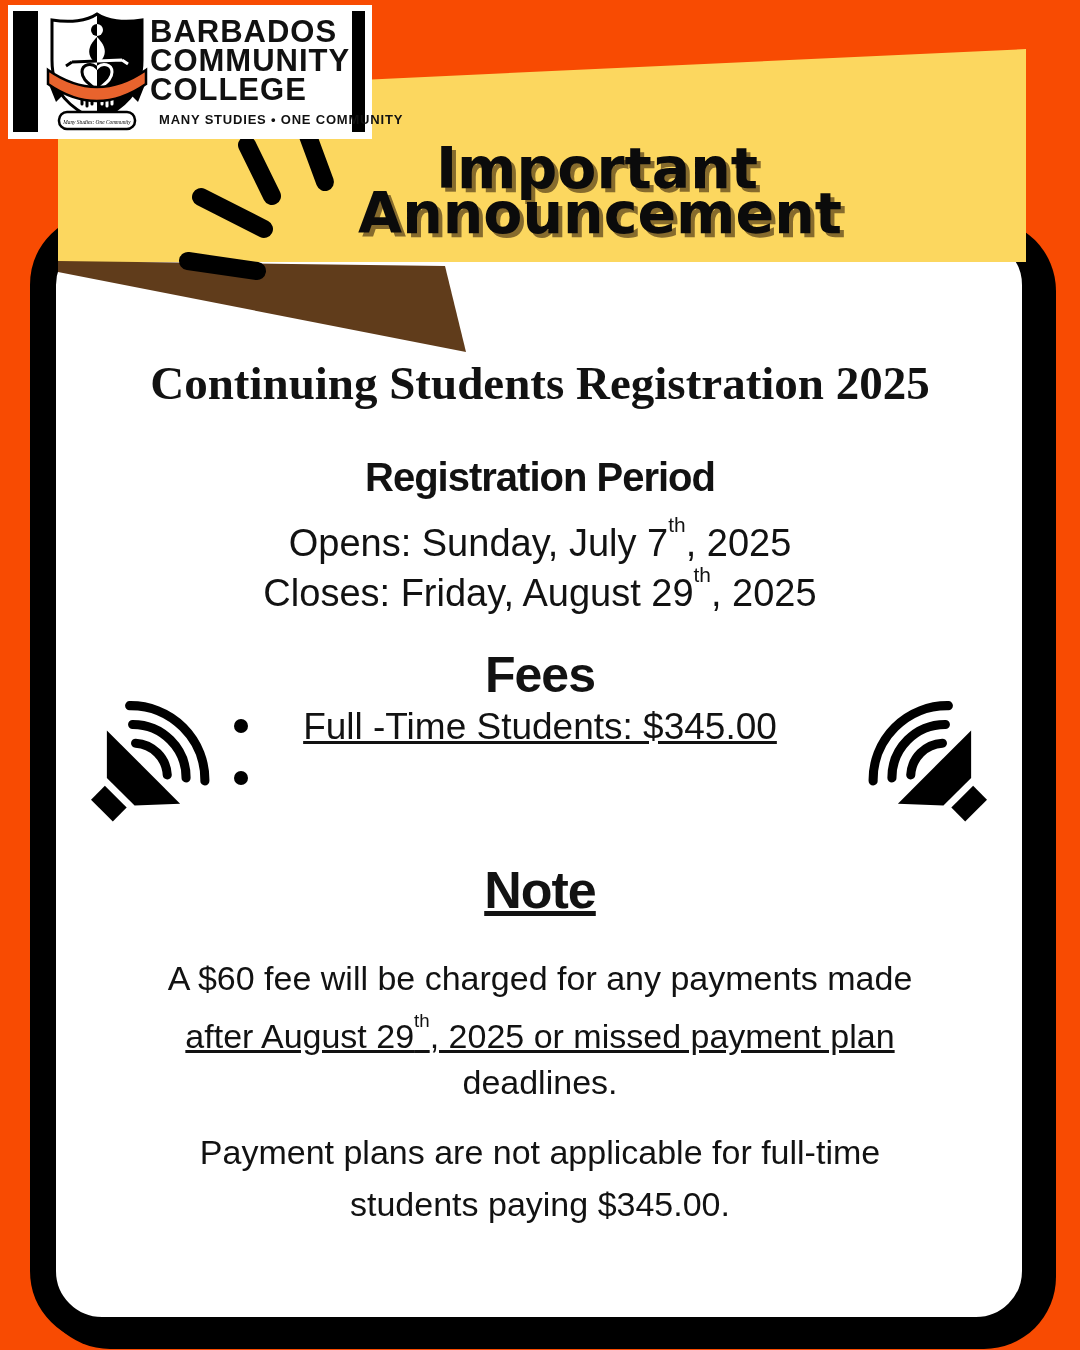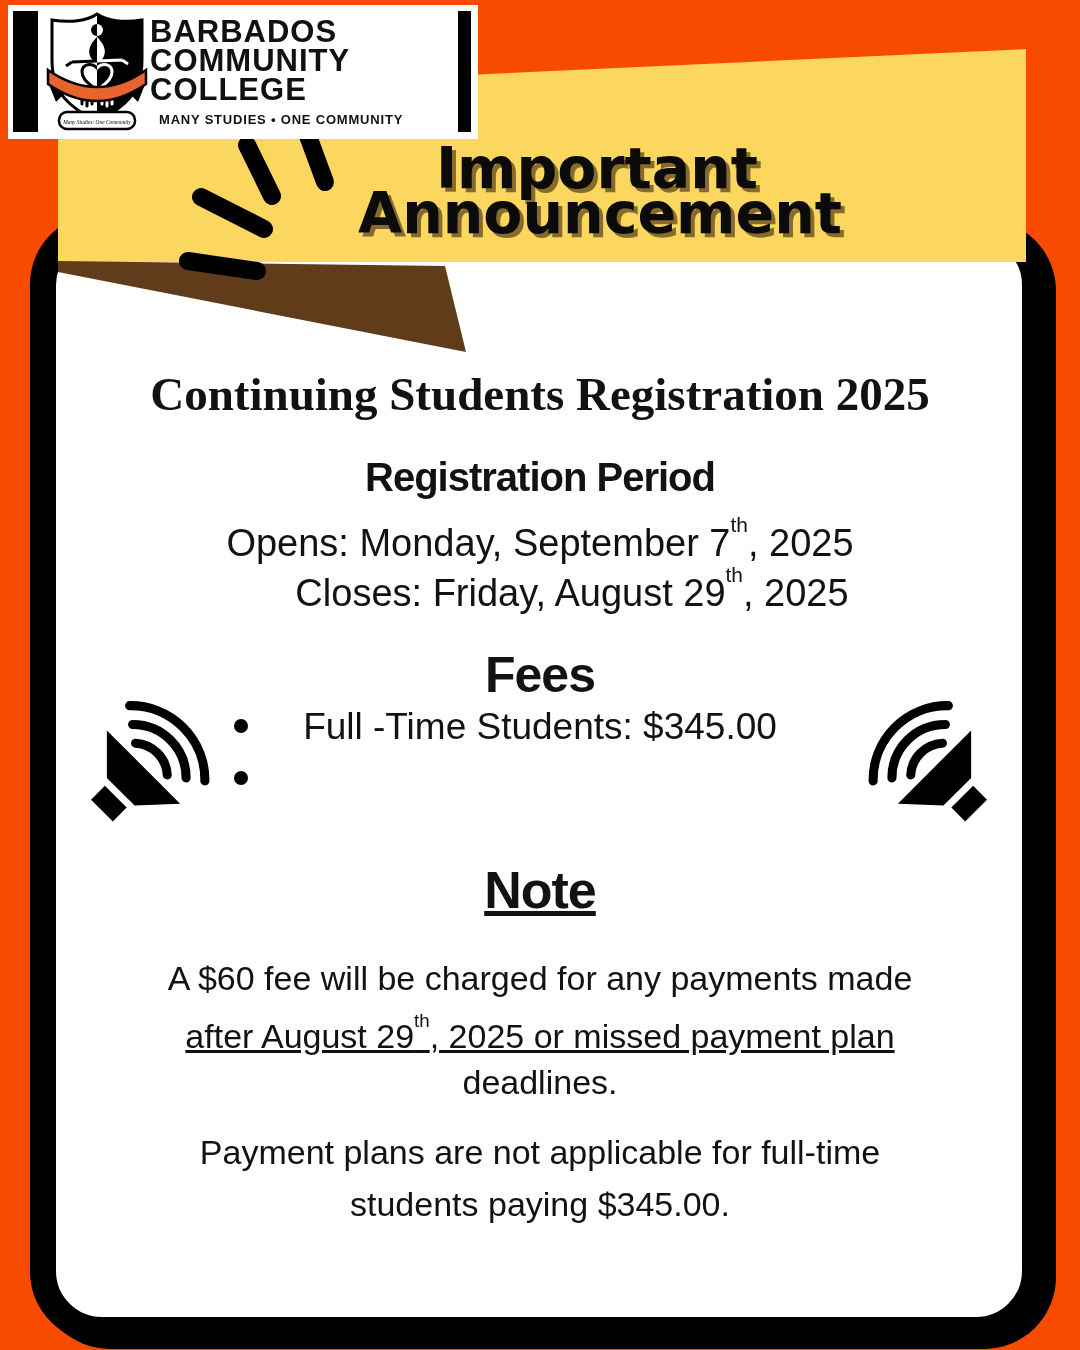--- a/index.html
+++ b/index.html
@@ -24,44 +24,44 @@
     position:absolute;transform:translateX(-50%);z-index:4;
     font-family:"DejaVu Sans",sans-serif;font-weight:bold;font-size:57px;
     color:#0b0b0b;letter-spacing:0;white-space:nowrap;
     text-shadow:4px 4px 0 rgba(104,80,32,0.8);
   }
   .banner-line.l1{left:597px;top:122px;margin-top:13px;}
   .banner-line.l2{left:600px;top:180px;}
   .decor{position:absolute;left:0;top:0;z-index:3;pointer-events:none;}
   
   .logo-box{
-    position:absolute;left:8px;top:5px;width:470px;height:134px;
+    position:absolute;left:8px;top:5px;width:364px;height:134px;
     background:#fff;z-index:5;
   }
   .logo-bar{position:absolute;background:#000;top:6px;height:121px;}
   .logo-bar.left{left:5px;width:25px;}
   .logo-bar.right{right:7px;width:13px;}
   .crest{position:absolute;left:33px;top:3px;}
   .logo-text{
     position:absolute;left:142px;top:12px;font-weight:bold;font-size:31px;
     line-height:29px;letter-spacing:1px;color:#111;white-space:nowrap;
   }
   .logo-motto{
     position:absolute;left:143px;top:107px;font-weight:bold;font-size:13px;
     letter-spacing:0.8px;color:#111;white-space:nowrap;padding-left:8px;
   }
   
   .t{position:absolute;left:56px;width:968px;text-align:center;z-index:2;white-space:nowrap;}
-  .main-title{top:356px;font-family:"Liberation Serif",serif;font-weight:bold;font-size:47px;margin-top:11px;}
+  .main-title{top:356px;font-family:"Liberation Serif",serif;font-weight:bold;font-size:47px;}
   .h2{font-weight:bold;letter-spacing:-1px;}
   .reg-heading{top:455px;font-size:40px;}
   .opens{top:522px;font-size:38px;}
-  .closes{top:572px;font-size:38px;padding-left:32px;}
+  .closes{top:572px;font-size:38px;}
   .fees-heading{top:646px;font-size:50px;}
-  .bullet-row{font-size:37px;}
+  .bullet-row{font-size:37px;text-decoration:underline;}
   .b1{top:706px;} .b2{top:758px;}
   .dot{position:absolute;left:178px;top:13px;width:14px;height:14px;border-radius:50%;background:#000;}
   .note-heading{top:860px;font-size:52px;text-decoration:underline;}
   .para{font-size:34px;line-height:52px;margin-top:6px;}
   .p1l1{top:946px;} .p1l2{top:998px;text-decoration:underline;} .p1l3{top:1050px;}
   .p2l1{top:1120px;} .p2l2{top:1172px;}
   sup.th{font-size:0.55em;position:relative;top:-0.5em;}
   .megaphone{position:absolute;z-index:2;}
   .megaphone.left{left:70px;top:698px;}
   .megaphone.right{left:863px;top:698px;transform:scaleX(-1);}
@@ -155,21 +155,21 @@
         <path d="M59,34 A24,24 0 0 1 59,66"></path>
         <path d="M67,23 A38,38 0 0 1 67,77"></path>
         <path d="M75,12 A53,53 0 0 1 75,88"></path>
       </g>
     </g>
   </svg>
 
   <div class="t main-title">Continuing Students Registration 2025</div>
 
   <div class="t h2 reg-heading">Registration Period</div>
-  <div class="t opens"><span>Opens: Monday, September 7</span><sup class="th">th</sup><span>, 2025</span></div>
+  <div class="t opens"><span>Opens: Sunday, July 7</span><sup class="th">th</sup><span>, 2025</span></div>
   <div class="t closes"><span>Closes: Friday, August 29</span><sup class="th">th</sup><span>, 2025</span></div>
 
   <div class="t h2 fees-heading">Fees</div>
   <div class="t bullet-row b1">
     <span class="dot"></span>
     <span>Full -Time Students: $345.00</span>
   </div>
   <div class="t bullet-row b2">
     <span class="dot"></span>
   </div>

